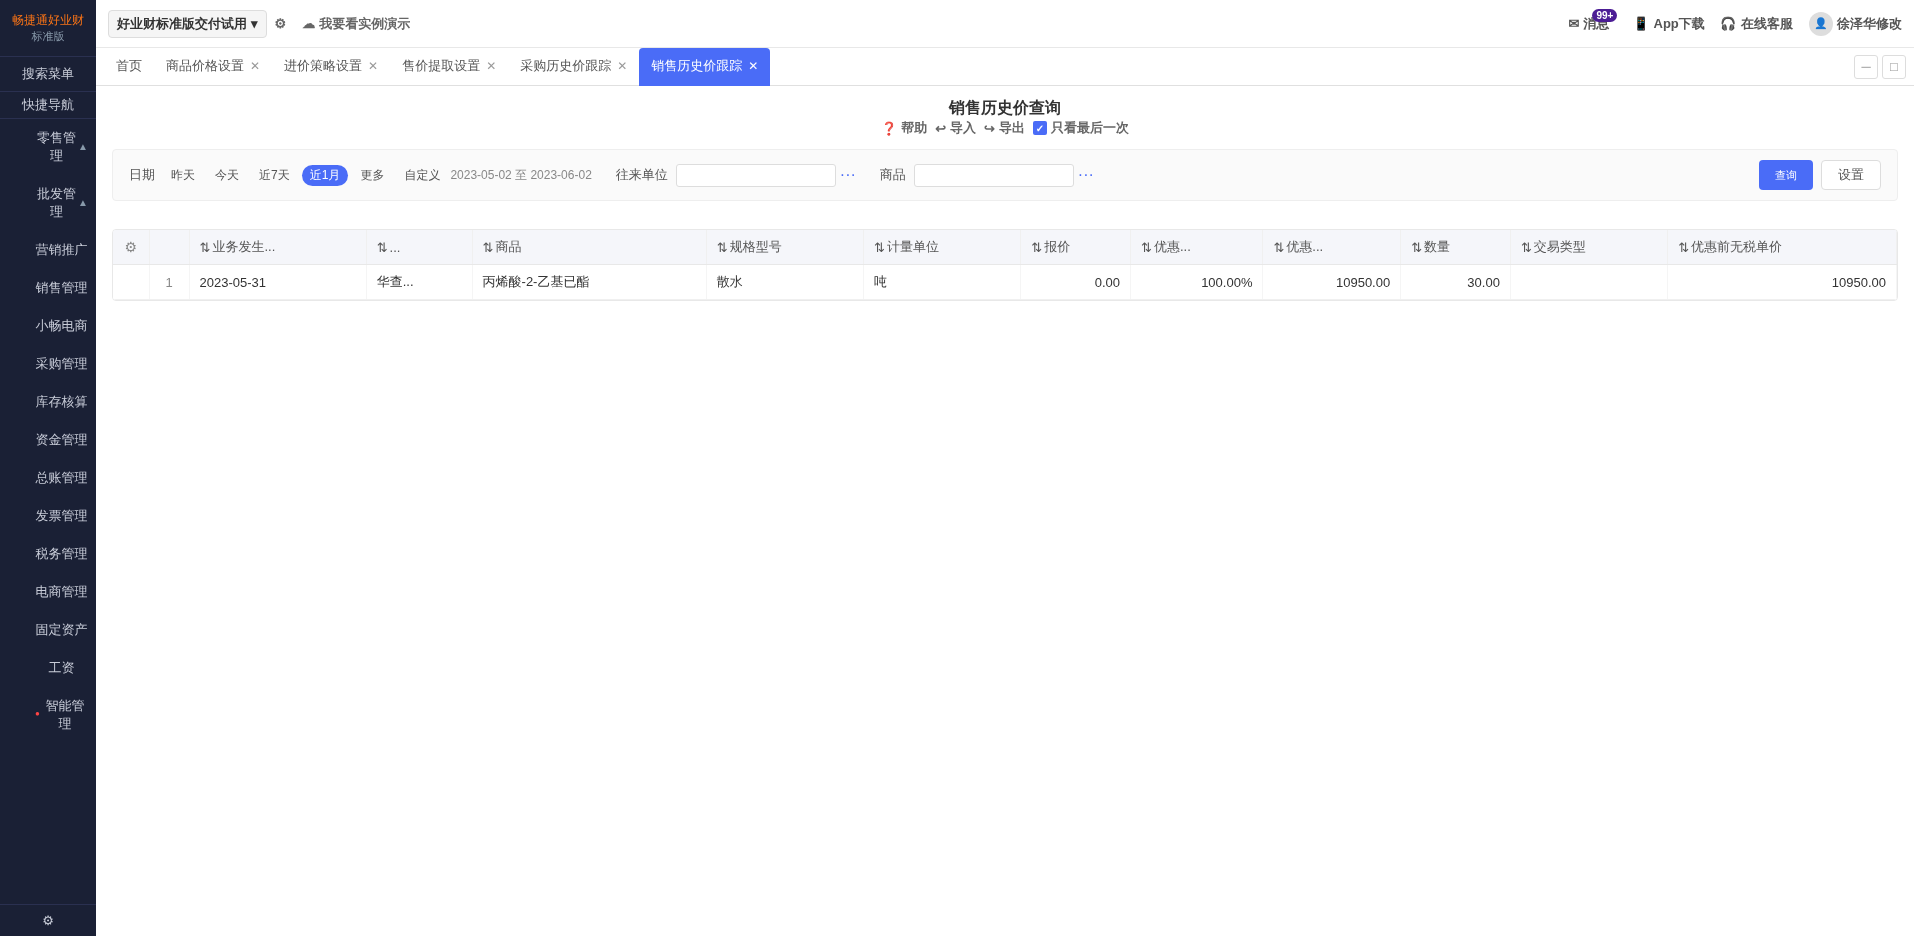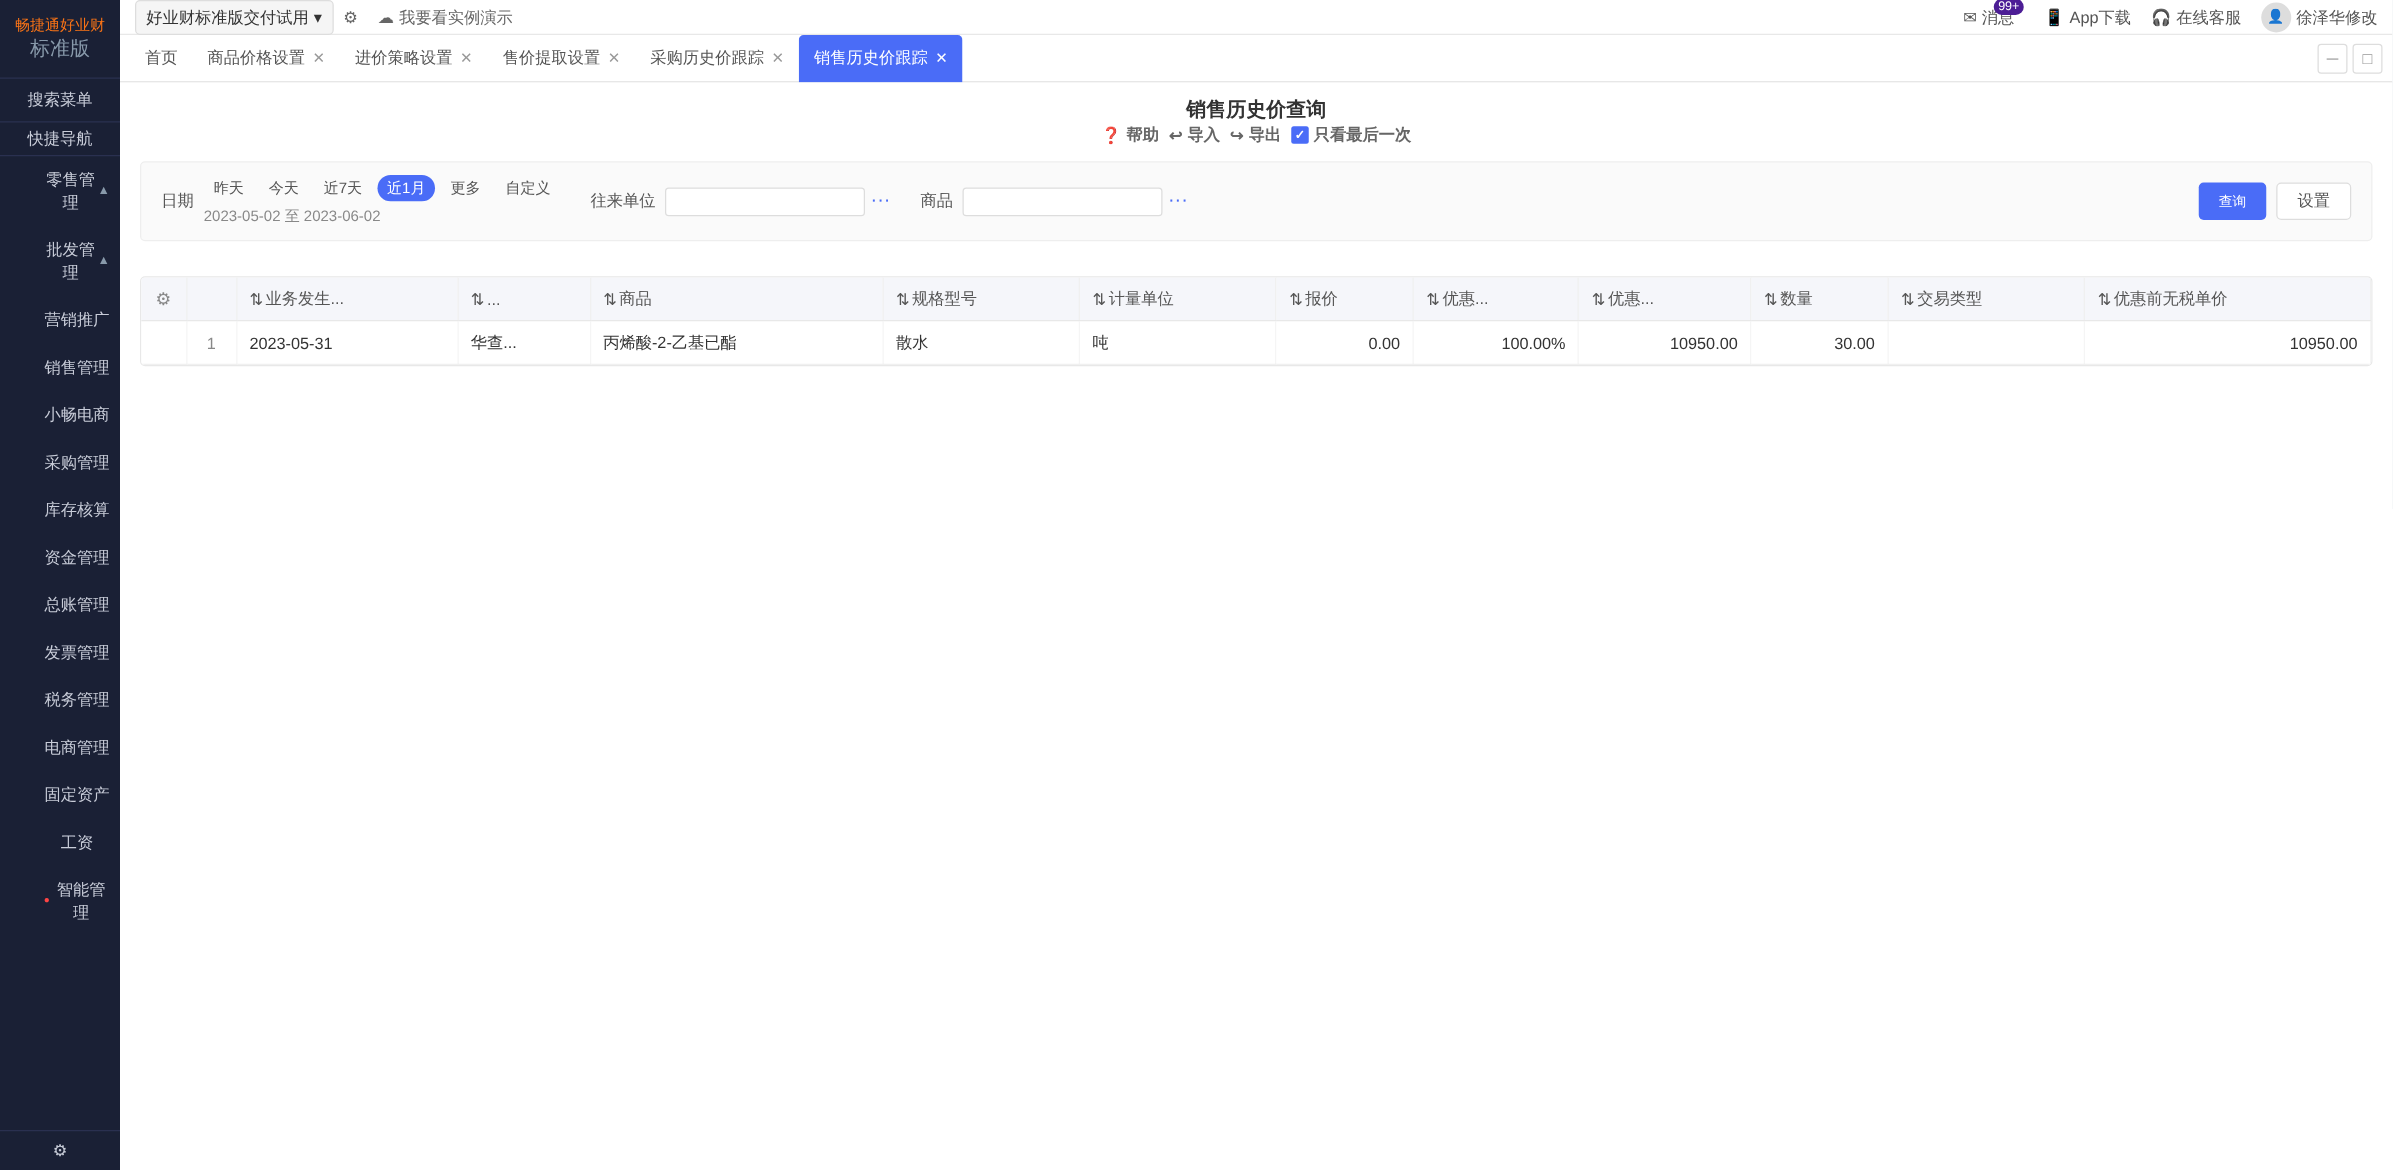--- a/index.html
+++ b/index.html
@@ -2,34 +2,34 @@
 <html><head>
   <meta charset="utf-8">
   <style>
     * { box-sizing: border-box; margin: 0; padding: 0; }
     body { font-family: 'Microsoft YaHei', sans-serif; font-size: 13px; background: #f0f2f5; color: #333; display: flex; height: 936px; overflow: hidden; }
 
     
     .sidebar { width: 96px; background: #1a2035; color: #c8ccd8; display: flex; flex-direction: column; flex-shrink: 0; height: 100%; }
     .sidebar-logo { padding: 12px 8px; border-bottom: 1px solid #2a3050; text-align: center; }
     .sidebar-logo .logo-text { font-size: 12px; color: #f97316; line-height: 1.4; }
-    .sidebar-logo .logo-sub { font-size: 16px; color: #8899aa; }
+    .sidebar-logo .logo-sub { font-size: 11px; color: #8899aa; }
     .sidebar-search { padding: 8px; border-bottom: 1px solid #2a3050; text-align: center; cursor: pointer; color: #c8ccd8; font-size: 13px; }
     .sidebar-nav { padding: 4px; border-bottom: 1px solid #2a3050; text-align: center; cursor: pointer; color: #c8ccd8; font-size: 13px; }
     .sidebar-item { padding: 10px 4px; text-align: center; cursor: pointer; font-size: 13px; display: flex; align-items: center; justify-content: space-between; padding-left: 12px; padding-right: 8px; margin-left: 23px; }
     .sidebar-item .label { flex: 1; text-align: center; }
     .sidebar-item .arrow { font-size: 10px; color: #8899aa; }
     .sidebar-item.has-dot::before { content: '●'; color: #ff4444; font-size: 8px; position: relative; top: -1px; margin-right: 2px; }
     .sidebar-bottom { margin-top: auto; padding: 8px; border-top: 1px solid #2a3050; text-align: center; cursor: pointer; }
 
     
     .main-content { flex: 1; display: flex; flex-direction: column; overflow: hidden; background: #f0f2f5; }
 
     
-    .topbar { background: #fff; height: 28px; display: flex; align-items: center; padding: 0 12px; border-bottom: 1px solid #e8e8e8; gap: 8px; flex-shrink: 0; }
+    .topbar { background: #fff; height: 48px; display: flex; align-items: center; padding: 0 12px; border-bottom: 1px solid #e8e8e8; gap: 8px; flex-shrink: 0; font-weight: bold; }
     .topbar-selector { display: flex; align-items: center; gap: 4px; background: #f5f5f5; border: 1px solid #ddd; border-radius: 4px; padding: 4px 8px; cursor: pointer; font-size: 13px; }
     .topbar-demo { display: flex; align-items: center; gap: 4px; color: #666; font-size: 13px; cursor: pointer; margin-left: 8px; }
     .topbar-right { margin-left: auto; display: flex; align-items: center; gap: 16px; }
     .topbar-icon-group { display: flex; align-items: center; gap: 4px; cursor: pointer; font-size: 13px; color: #555; position: relative; }
     .badge { background: #4c1d95; color: #fff; border-radius: 8px; padding: 1px 4px; font-size: 10px; position: absolute; top: -6px; right: -8px; }
     .topbar-user { display: flex; align-items: center; gap: 4px; cursor: pointer; font-size: 13px; color: #555; }
     .user-avatar { width: 24px; height: 24px; background: #ddd; border-radius: 50%; display: flex; align-items: center; justify-content: center; font-size: 11px; color: #666; }
 
     
     .tabbar { background: #fff; display: flex; align-items: center; border-bottom: 1px solid #e0e0e0; flex-shrink: 0; padding: 0 8px; height: 38px; }
@@ -226,21 +226,21 @@
         <label class="checkbox-label">
           <div class="checkbox-checked">✓</div>
           <span>只看最后一次</span>
         </label>
       </div>
     </div>
 
     <div class="filter-bar">
       <div class="filter-item">
         <span class="filter-label">日期</span>
-        <div style="display:flex; flex-direction:column; gap:2px;">
+        <div style="display:flex; flex-direction:row; gap:2px;">
           <div class="filter-date-options">
             <span class="date-btn">昨天</span>
             <span class="date-btn">今天</span>
             <span class="date-btn">近7天</span>
             <span class="date-btn active">近1月</span>
             <span class="date-btn">更多</span>
             <span class="date-btn">自定义</span>
           </div>
           <div class="date-range">2023-05-02 至 2023-06-02</div>
         </div>

